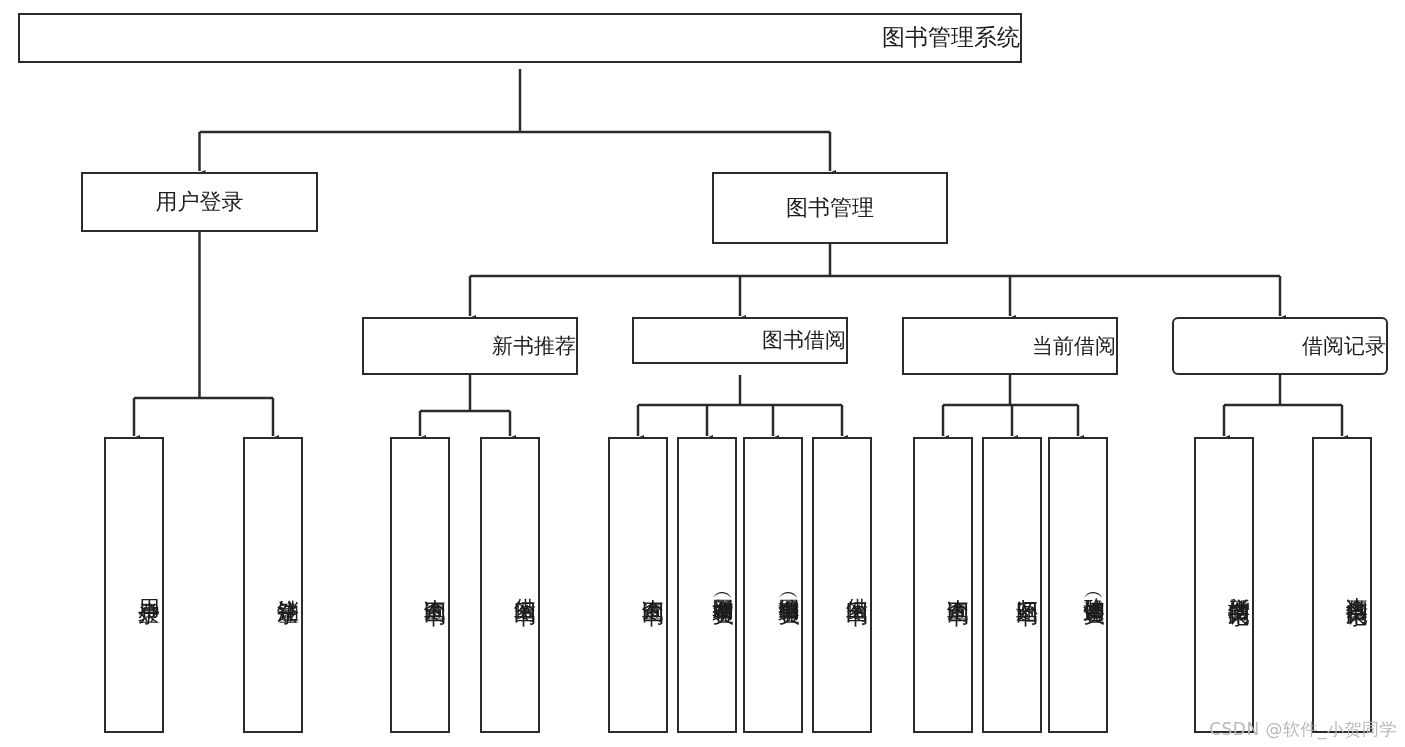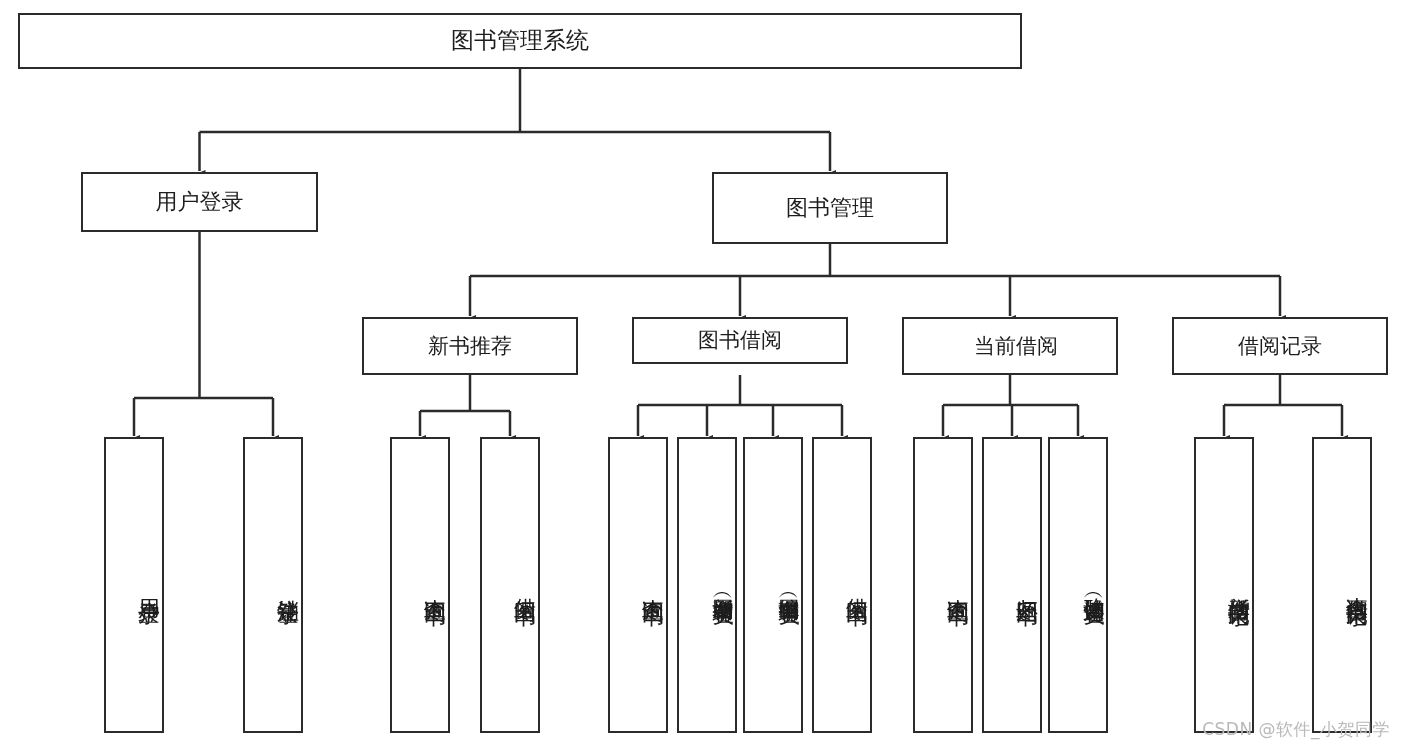--- a/index.html
+++ b/index.html
@@ -30,20 +30,21 @@
     text-align: center;
   }
   .node.root {
     font-size: 23px;
   }
   .node.l2 {
     font-size: 22px;
   }
   .node.l3 {
     font-size: 21px;
+    justify-content: flex-end;
   }
   .node.leaf {
     writing-mode: vertical-rl;
     text-orientation: upright;
     font-size: 22px;
     letter-spacing: 2px;
     padding: 14px 0;
     align-items: flex-start;
     justify-content: center;
   }
@@ -54,21 +55,21 @@
   svg.links {
     position: absolute;
     left: 0;
     top: 0;
     width: 1405px;
     height: 747px;
     pointer-events: none;
   }
   .watermark {
     position: absolute;
-    right: 15px;
+    right: 8px;
     bottom: 6px;
     font-size: 17px;
     color: #b9b9b9;
     white-space: nowrap;
     letter-spacing: 0.5px;
   }
 </style>
 </head>
 <body>
 
@@ -111,39 +112,39 @@
         <path d="M1012,405 L1012,436" marker-end="url(#arrow)"></path>
         <path d="M1078,405 L1078,436" marker-end="url(#arrow)"></path>
         <path d="M1280,375 L1280,405"></path>
         <path d="M1224,405 L1342,405"></path>
         <path d="M1224,405 L1224,436" marker-end="url(#arrow)"></path>
         <path d="M1342,405 L1342,436" marker-end="url(#arrow)"></path>
       </g>
   </svg>
 
   <div id="node-layer">
-      <div class="node root" style="left: 18px; top: 13px; width: 1004px; height: 56px;">
+      <div class="node root" style="left: 18px; top: 13px; width: 1004px; height: 50px; justify-content: flex-end;">
         <span>图书管理系统</span>
       </div>
       <div class="node l2" style="left: 81px; top: 172px; width: 237px; height: 60px;">
         <span>用户登录</span>
       </div>
       <div class="node l2" style="left: 712px; top: 172px; width: 236px; height: 72px;">
         <span>图书管理</span>
       </div>
       <div class="node l3" style="left: 362px; top: 317px; width: 216px; height: 58px;">
         <span>新书推荐</span>
       </div>
       <div class="node l3" style="left: 632px; top: 317px; width: 216px; height: 47px;">
         <span>图书借阅</span>
       </div>
       <div class="node l3" style="left: 902px; top: 317px; width: 216px; height: 58px; padding-left: 12px;">
         <span>当前借阅</span>
       </div>
-      <div class="node l3" style="left: 1172px; top: 317px; width: 216px; height: 58px;">
+      <div class="node l3" style="left: 1172px; top: 317px; width: 216px; height: 58px; border-radius: 6px;">
         <span>借阅记录</span>
       </div>
       <div class="node leaf" style="left: 104px; top: 437px; width: 60px; height: 296px;">
         <span>用户登录</span>
       </div>
       <div class="node leaf" style="left: 243px; top: 437px; width: 60px; height: 296px;">
         <span>注销登录</span>
       </div>
       <div class="node leaf" style="left: 390px; top: 437px; width: 60px; height: 296px;">
         <span>查询图书</span>

